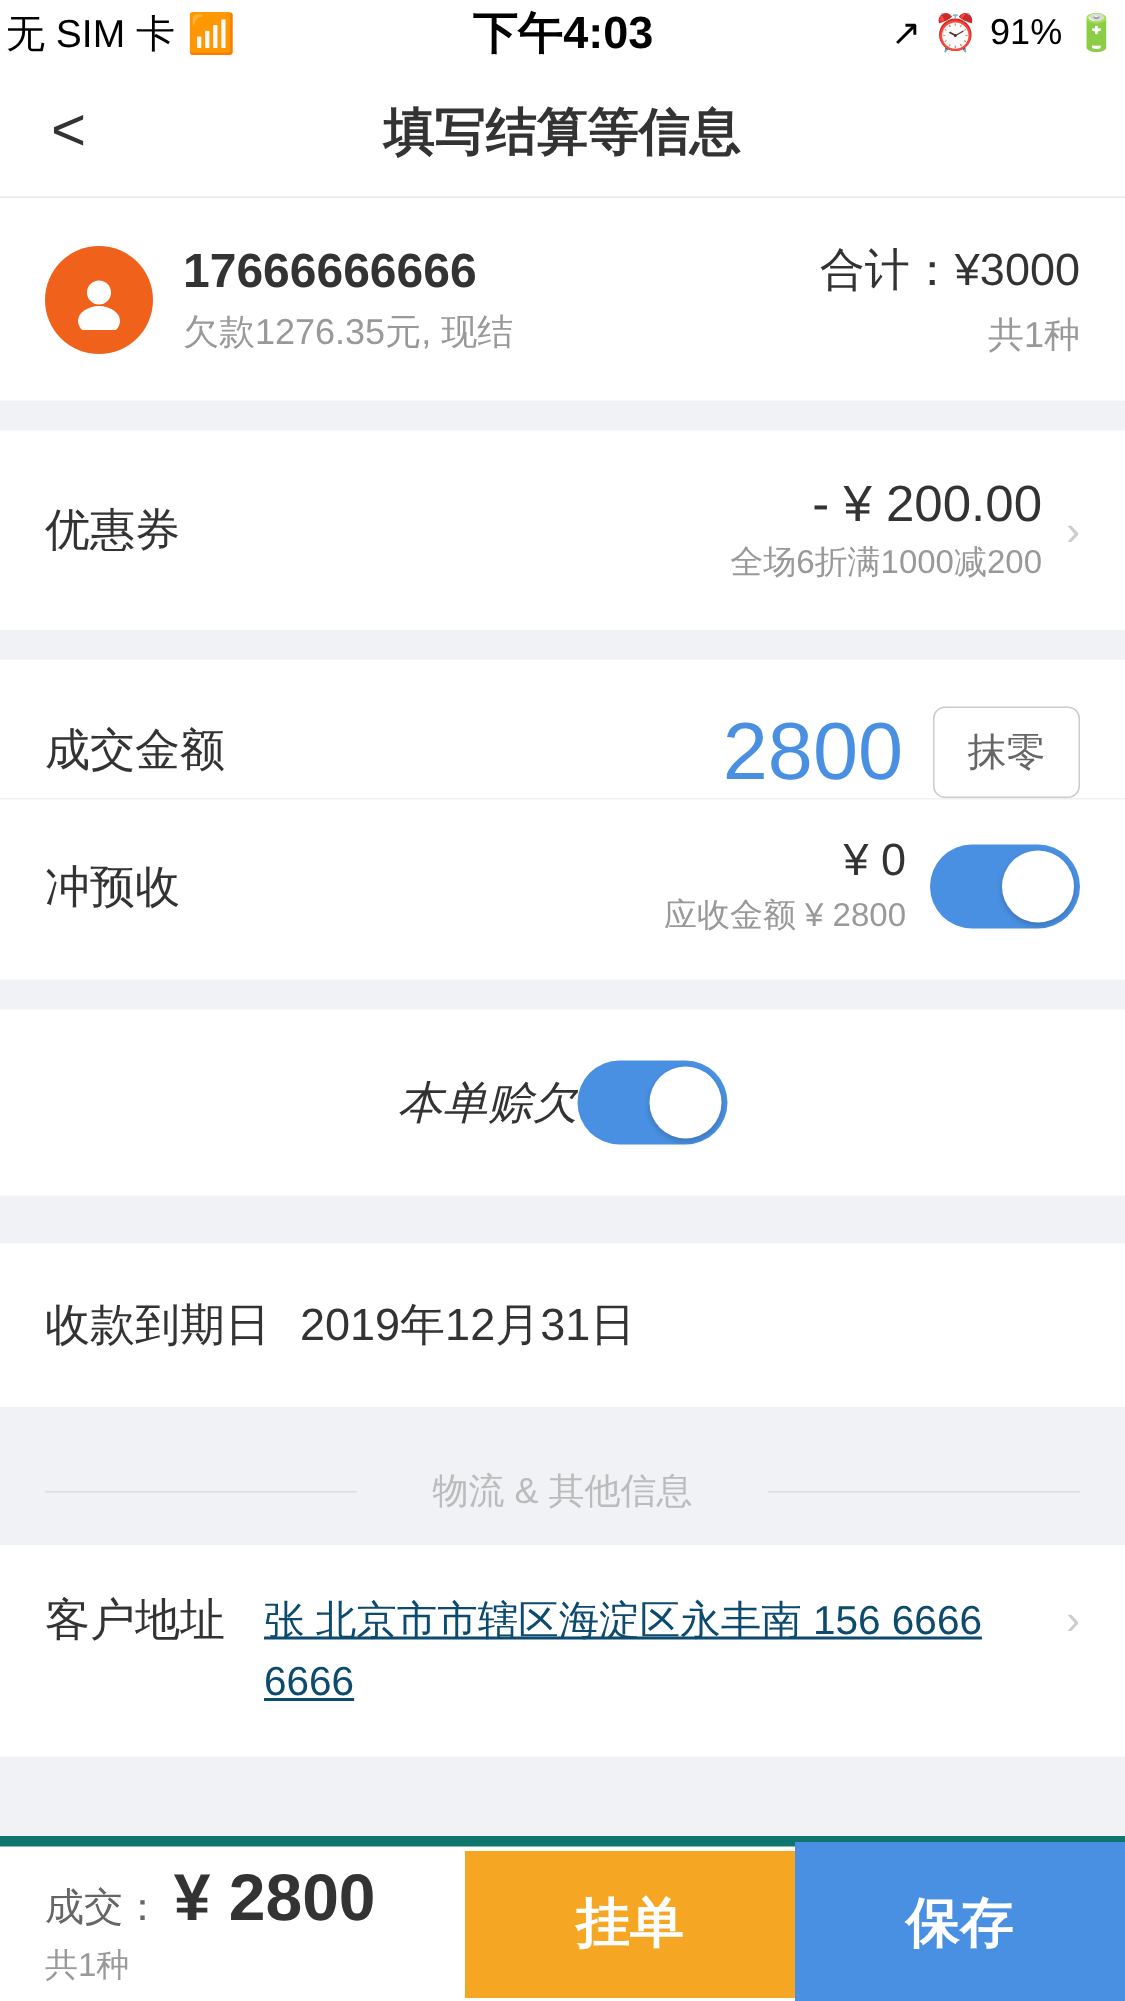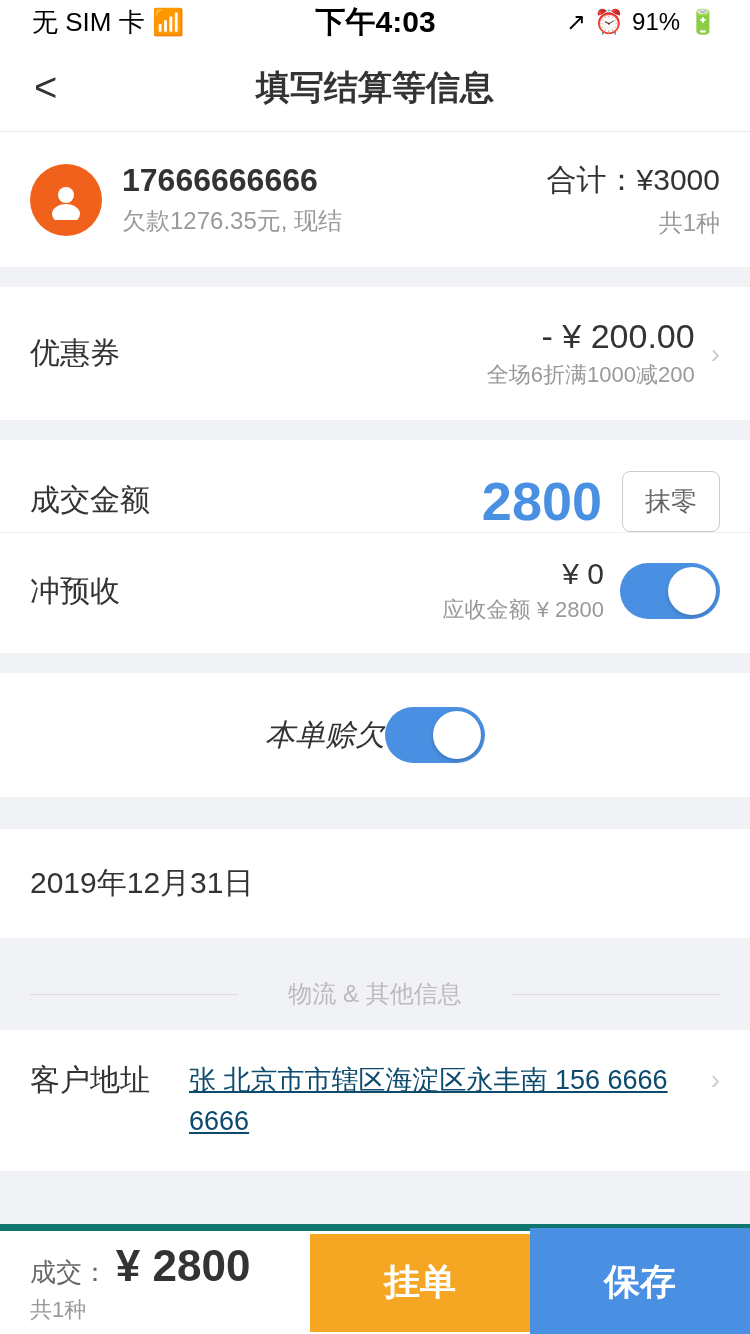--- a/index.html
+++ b/index.html
@@ -13,21 +13,21 @@
       font-size: 28px;
     }
 
     
     .status-bar {
       background: #fff;
       height: 44px;
       display: flex;
       align-items: center;
       justify-content: space-between;
-      padding: 0 32px;
+      padding: 0 4px;
       font-size: 26px;
       font-weight: 500;
     }
     .status-left {
       display: flex;
       align-items: center;
       gap: 8px;
     }
     .status-center {
       font-size: 30px;
@@ -181,21 +181,21 @@
       color: #333;
       padding-top: 10px;
     }
     .transaction-right {
       display: flex;
       align-items: center;
       gap: 20px;
     }
     .transaction-amount {
       font-size: 54px;
-      font-weight: 700;
+      font-weight: 400;
       color: #4a90e2;
       text-align: right;
     }
     .round-btn {
       border: 1.5px solid #ccc;
       border-radius: 8px;
       padding: 12px 22px;
       font-size: 26px;
       color: #666;
       background: #fff;
@@ -319,21 +319,21 @@
       padding: 30px 30px;
       display: flex;
       align-items: flex-start;
       justify-content: space-between;
       margin-bottom: 20px;
     }
     .address-label {
       font-size: 30px;
       color: #333;
       white-space: nowrap;
-      margin-right: 39px;
+      margin-right: 26px;
       flex-shrink: 0;
     }
     .address-value {
       font-size: 27px;
       color: #0c4a6e;
       line-height: 1.5;
       flex: 1;
       text-decoration: underline;
     }
     .address-chevron {
@@ -486,20 +486,21 @@
   </div>
 
   <div class="debit-row card">
     <span class="debit-label">本单赊欠</span>
     <div class="toggle">
       <div class="toggle-knob"></div>
     </div>
   </div>
 
   <div class="duedate-row card">
+    <span class="duedate-label">收款到期日</span>
     <span class="duedate-value">2019年12月31日</span>
   </div>
 
   <div class="section-divider">
     <div class="divider-line"></div>
     <span>物流 &amp; 其他信息</span>
     <div class="divider-line"></div>
   </div>
 
   <div class="address-row card">

